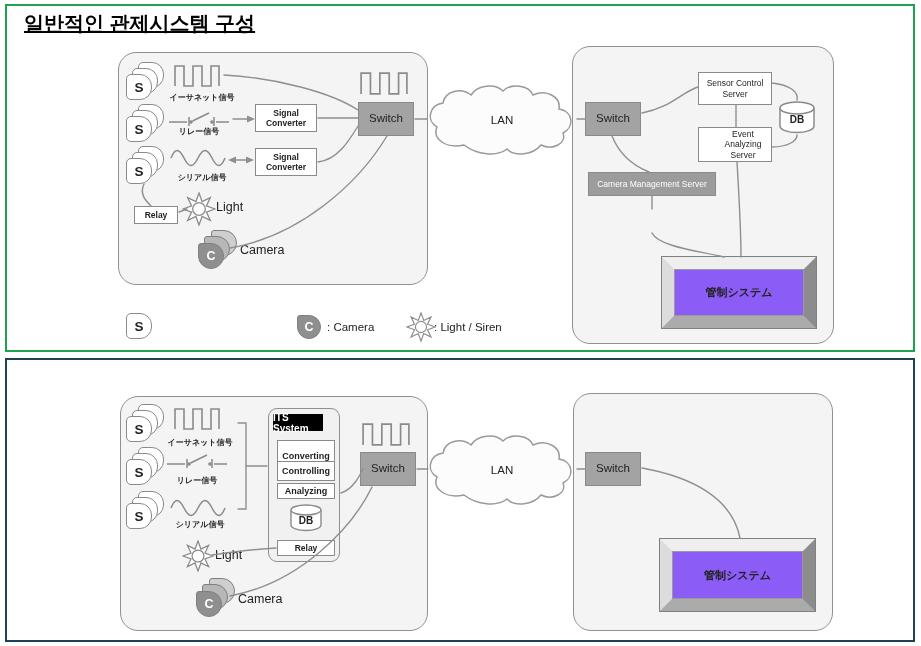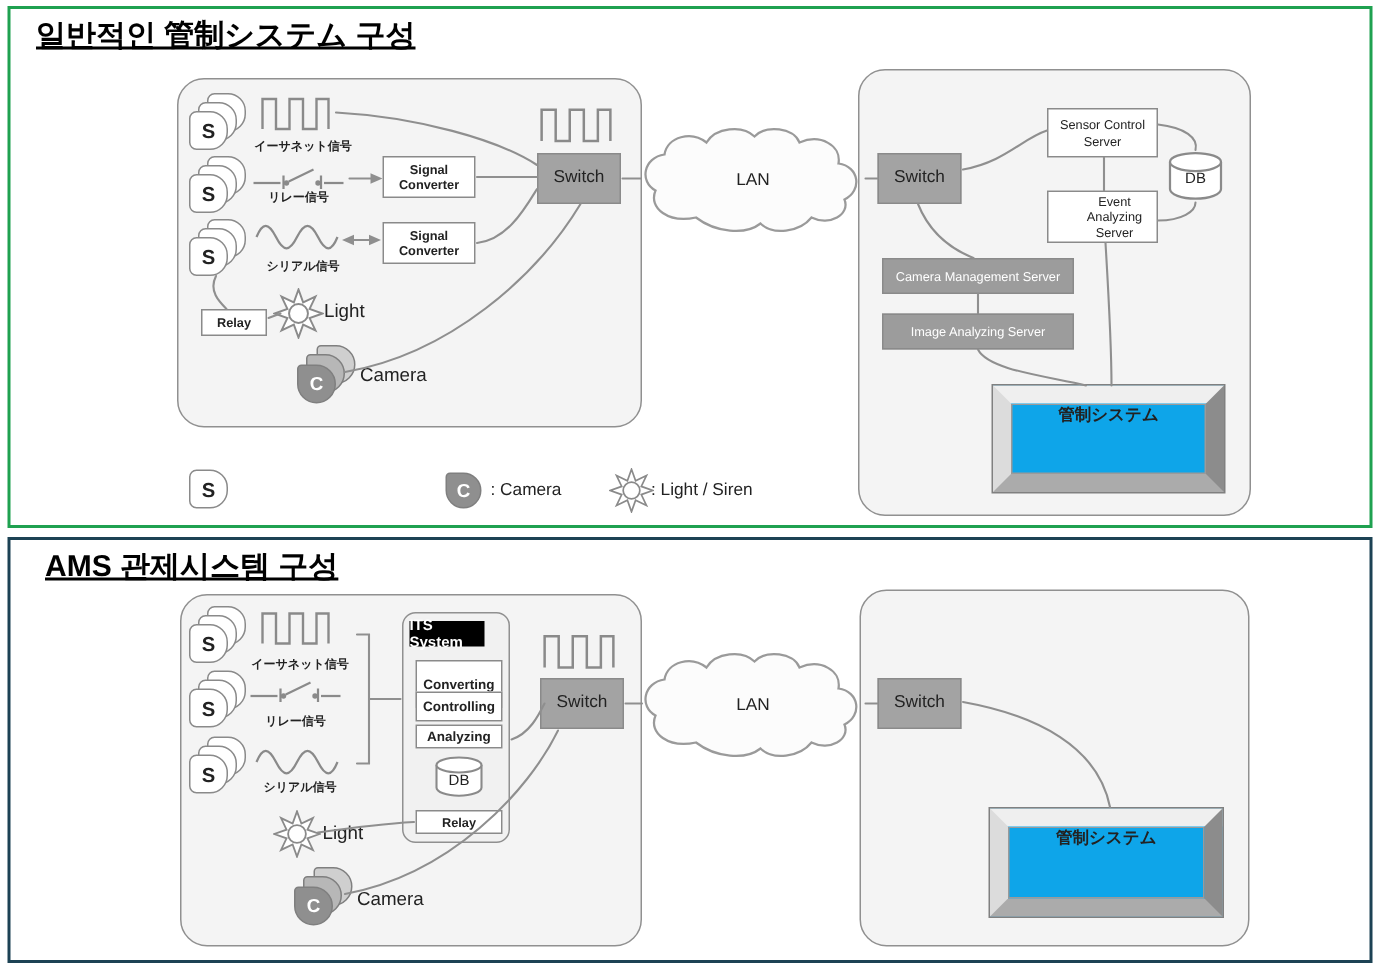--- a/index.html
+++ b/index.html
@@ -23,41 +23,41 @@
   .sheet.s-b2{left:12px;top:0;}
   .sheet.s-b1{left:6px;top:6px;}
   .sheet.s-f{left:0;top:12px;display:flex;align-items:center;justify-content:center;font-size:13.5px;font-weight:700;}
   .cstack{position:absolute;width:40px;height:40px;}
   .cam{position:absolute;width:26px;height:26px;border:1.5px solid #7f7f7f;border-radius:3px 50% 50% 50%;box-sizing:border-box;}
   .cam.c-b2{left:13px;top:0;background:#cfcfcf;}
   .cam.c-b1{left:6px;top:6px;background:#b7b7b7;}
   .cam.c-f{left:0;top:13px;background:#8f8f8f;color:#fff;display:flex;align-items:center;justify-content:center;
            font-size:12.5px;font-weight:700;}
   .monitor{position:absolute;box-sizing:border-box;border:12px solid;border-color:#efefef #8c8c8c #ababab #dcdcdc;
-           outline:1.5px solid #808080;background:#0ea5e9;display:flex;align-items:flex-start;justify-content:center;
+           outline:1.5px solid #808080;background:#8b5cf6;display:flex;align-items:center;justify-content:center;
            box-shadow:inset 0 0 0 1px #9a9a9a;}
   .monitor-label{font-size:11px;font-weight:700;}
   .its-header{position:absolute;background:#000;color:#fff;font-weight:700;font-size:10px;
               display:flex;align-items:center;justify-content:center;box-sizing:border-box;}
-  .db{position:absolute;}
+  .db{position:absolute;font-weight:bold;}
   .db svg{display:block;}
   .db-label{position:absolute;left:0;right:0;text-align:center;font-size:10px;color:#222;}
   .cloud{position:absolute;}
   .cloud-label{position:absolute;inset:0;display:flex;align-items:center;justify-content:center;font-size:11.5px;color:#222;}
   .legend-text{position:absolute;font-size:11.5px;line-height:16px;color:#222;white-space:pre-line;}
   .wires{position:absolute;left:0;top:0;pointer-events:none;}
   .icon svg{display:block;}
 </style>
 </head>
 <body>
 
 <div id="stage">
 
   <div class="panel" style="left:5px;top:4px;width:910px;height:348px;border:2px solid #1FA150;"></div>
-  <div class="title" style="left:24px;top:10px;">일반적인 管制システム 구성</div>
+  <div class="title" style="left:24px;top:10px;">일반적인 관제시스템 구성</div>
 
   <div class="rrect" style="left:118px;top:52px;width:310px;height:233px;"></div>
 
   <div class="sstack" style="left:126px;top:62px;">
     <div class="sheet s-b2"></div>
     <div class="sheet s-b1"></div>
     <div class="sheet s-f">S</div>
   </div>
   <div class="sstack" style="left:126px;top:104px;">
     <div class="sheet s-b2"></div>
@@ -148,21 +148,20 @@
     <svg width="40" height="34" viewBox="0 0 40 34">
       <path d="M3 8 V26 A17 6.5 0 0 0 37 26 V8" fill="#fff" stroke="#8a8a8a" stroke-width="1.5"></path>
       <ellipse cx="20" cy="8" rx="17" ry="6" fill="#fff" stroke="#8a8a8a" stroke-width="1.5"></ellipse>
     </svg>
     <div class="db-label" style="top:14px;">DB</div>
   </div>
   <div class="box" style="left:698px;top:127px;width:74px;height:35px;padding-left:16px;">Event
 Analyzing
 Server</div>
   <div class="box grayback" style="left:588px;top:172px;width:128px;height:24px;">Camera Management Server</div>
-  <div class="box grayback" style="left:588px;top:209px;width:128px;height:24px;">Image Analyzing Server</div>
 
   <div class="monitor" style="left:662px;top:257px;width:154px;height:71px;">
     <div class="monitor-label">管制システム</div>
   </div>
 
   <div class="abs" style="left:126px;top:313px;width:26px;height:26px;">
     <div class="sheet s-f" style="left:0;top:0;">S</div>
   </div>
   <div class="abs" style="left:297px;top:315px;width:24px;height:24px;">
     <div class="cam c-f" style="left:0;top:0;width:24px;height:24px;">C</div>
@@ -170,21 +169,20 @@
   <div class="legend-text" style="left:327px;top:319px;">: Camera</div>
   <div class="abs icon" style="left:406px;top:312px;">
     <svg width="30" height="30" viewBox="0 0 34 34">
       <path d="M33 17 L24.4 20.1 L28.3 28.3 L20.1 24.4 L17 33 L13.9 24.4 L5.7 28.3 L9.6 20.1 L1 17 L9.6 13.9 L5.7 5.7 L13.9 9.6 L17 1 L20.1 9.6 L28.3 5.7 L24.4 13.9 Z" fill="#fff" stroke="#8a8a8a" stroke-width="1.3"></path>
       <circle cx="17" cy="17" r="6.3" fill="#fff" stroke="#8a8a8a" stroke-width="1.3"></circle>
     </svg>
   </div>
   <div class="legend-text" style="left:434px;top:319px;">: Light / Siren</div>
 
   <div class="panel" style="left:5px;top:358px;width:910px;height:284px;border:2px solid #1C4254;"></div>
-  <div class="title" style="left:30px;top:364px;">AMS 관제시스템 구성</div>
 
   <div class="rrect" style="left:120px;top:396px;width:308px;height:235px;"></div>
 
   <div class="sstack" style="left:126px;top:404px;">
     <div class="sheet s-b2"></div>
     <div class="sheet s-b1"></div>
     <div class="sheet s-f">S</div>
   </div>
   <div class="sstack" style="left:126px;top:447px;">
     <div class="sheet s-b2"></div>

